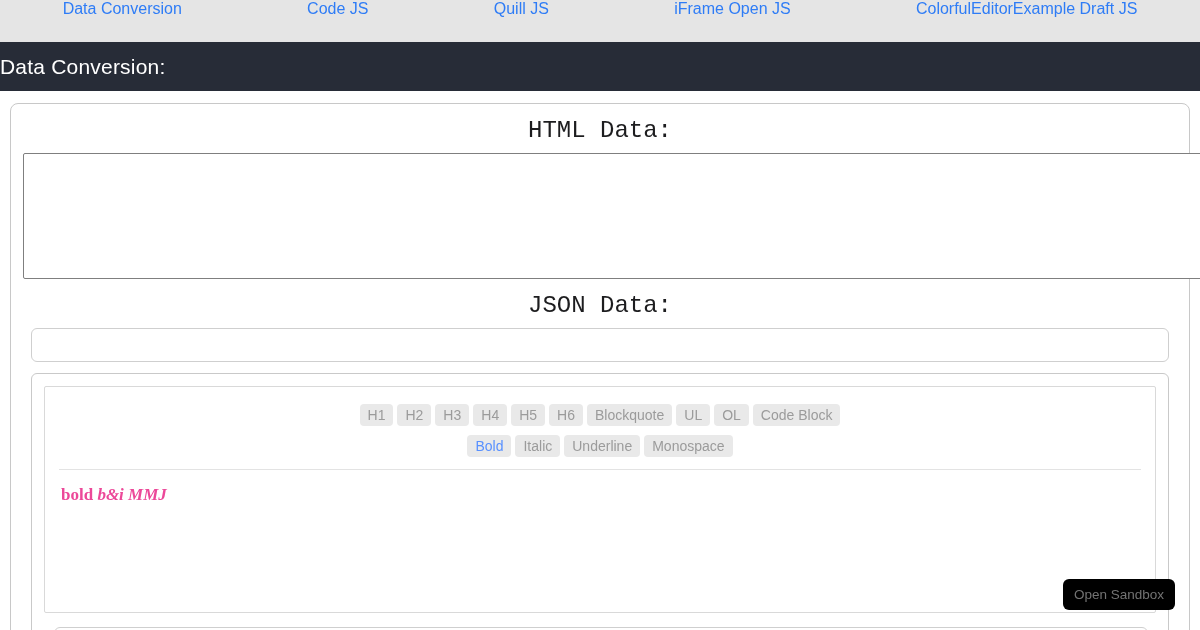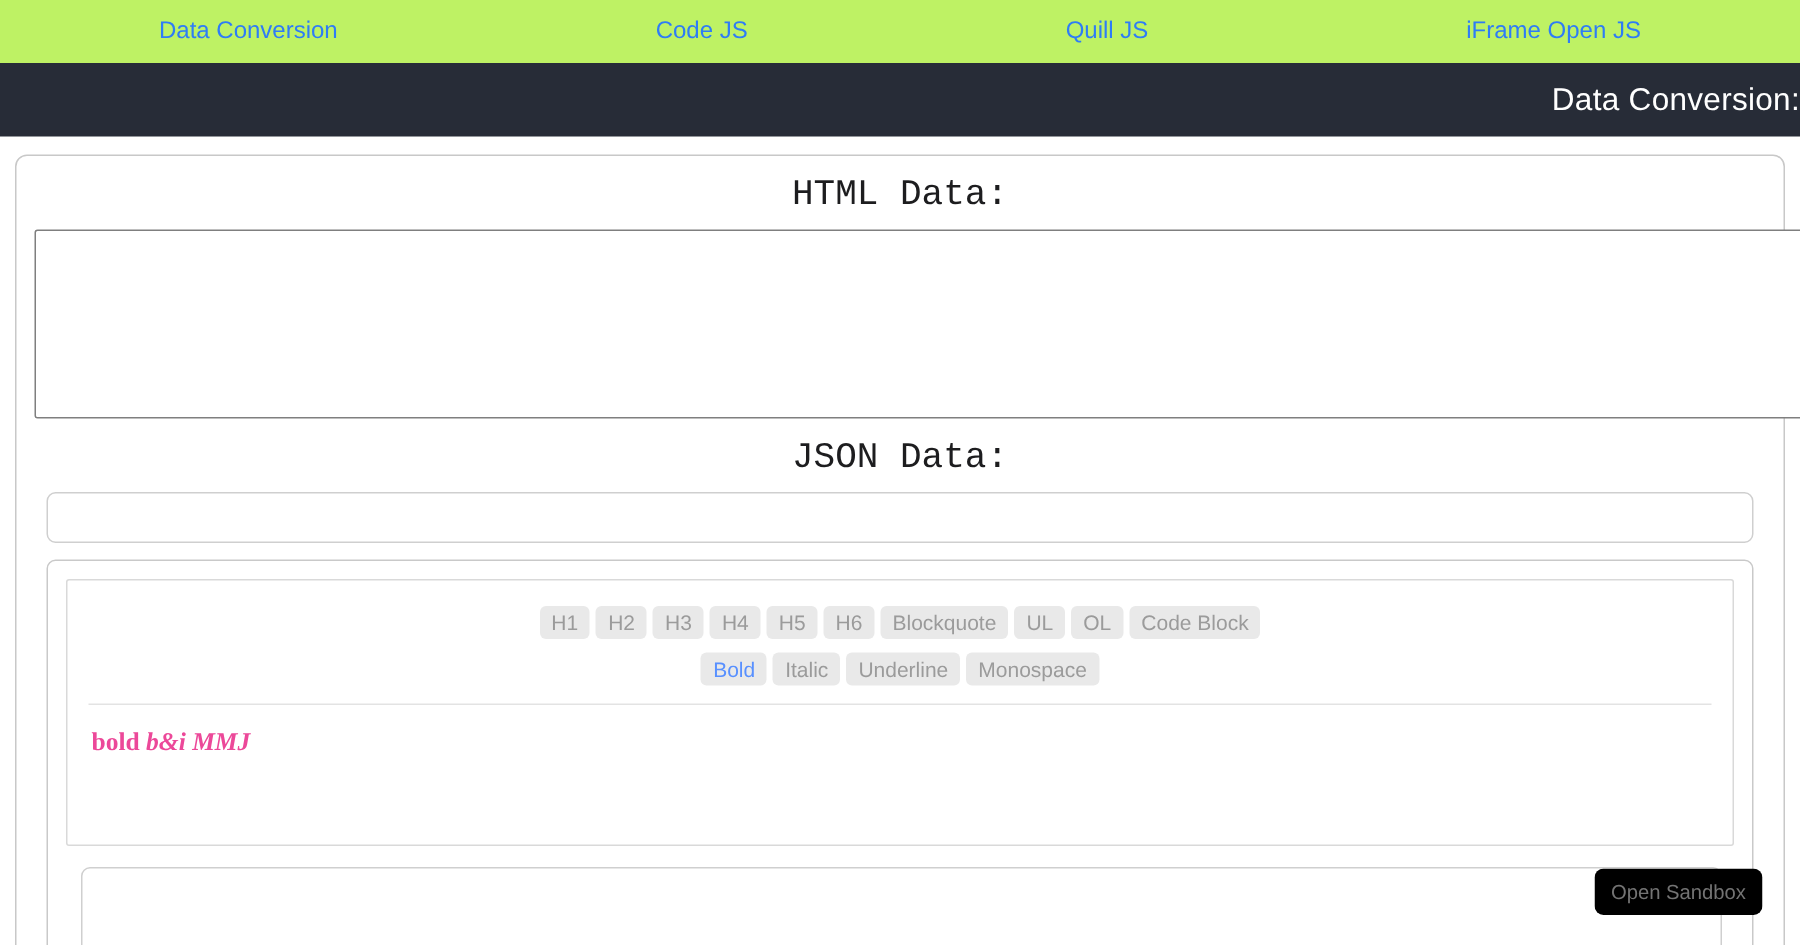--- a/index.html
+++ b/index.html
@@ -10,30 +10,30 @@
     --btn-text:#9b9b9b;
   }
   *{box-sizing:border-box;}
   html,body{margin:0;padding:0;}
   body{
     width:1200px;height:630px;overflow:hidden;position:relative;
     background:#fff;font-family:"Liberation Sans", sans-serif;
   }
   
   .top-nav{
-    height:42px;display:flex;align-items:center;justify-content:space-around;
-    background:#bef264;
+    height:42px;display:flex;justify-content:space-around;
+    background:#e5e5e5;
   }
   .nav-link{
     color:var(--nav-link);font-size:16px;text-decoration:none;cursor:pointer;
   }
   
   .header-bar{
     height:49px;background:var(--header-bg);color:#fff;
-    display:flex;align-items:center;justify-content:flex-end;
+    display:flex;align-items:center;justify-content:flex-start;
   }
   .header-bar .title{font-size:21px;letter-spacing:.2px;}
   
   .container{
     margin:12px 10px 0 10px;border:1px solid #c8c8c8;border-radius:8px;
     background:#fff;height:600px;position:relative;
   }
   h2.section-heading{
     margin:13px 0 9px 0;text-align:center;font-weight:400;font-size:24px;
     color:#1d1d1f;font-family:Liberation Mono, monospace;
@@ -48,21 +48,21 @@
   .json-input{
     display:block;margin:0 20px;width:calc(100% - 40px);height:34px;
     border:1px solid #cfcfcf;border-radius:6px;background:#fff;outline:none;
     font-family:"Liberation Sans", sans-serif;font-size:14px;padding:6px 12px;
   }
   .preview-outer{
     margin:11px 20px 0 20px;border:1px solid #c9c9c9;border-radius:6px;
     padding:12px;height:400px;background:#fff;
   }
   .editor-box{
-    border:1px solid #d9d9d9;border-radius:2px;height:178px;
+    border:1px solid #d9d9d9;border-radius:2px;height:227px;
     padding-top:17px;background:#fff;
   }
   .toolbar-row{text-align:center;line-height:1;}
   .toolbar-row + .toolbar-row{margin-top:9px;}
   .ctrl-btn{
     display:inline-block;background:var(--btn-bg);color:var(--btn-text);
     font-size:14px;padding:4px 8px;margin:0 2px;border-radius:4px;cursor:pointer;
     user-select:none;
   }
   .ctrl-btn.active{color:var(--active-control);}
@@ -87,20 +87,21 @@
   }
 </style>
 </head>
 <body>
 
 <nav class="top-nav">
     <a class="nav-link" href="#">Data Conversion</a>
     <a class="nav-link" href="#">Code JS</a>
     <a class="nav-link" href="#">Quill JS</a>
     <a class="nav-link" href="#">iFrame Open JS</a>
+    <a class="nav-link" href="#">ColorfulEditorExample Draft JS</a>
   </nav>
 
 <div class="header-bar">
   <span class="title">Data Conversion:</span>
 </div>
 
 <div class="container">
 
   <h2 class="section-heading">HTML Data:</h2>
   <textarea class="html-textarea" placeholder="" style=""></textarea>

